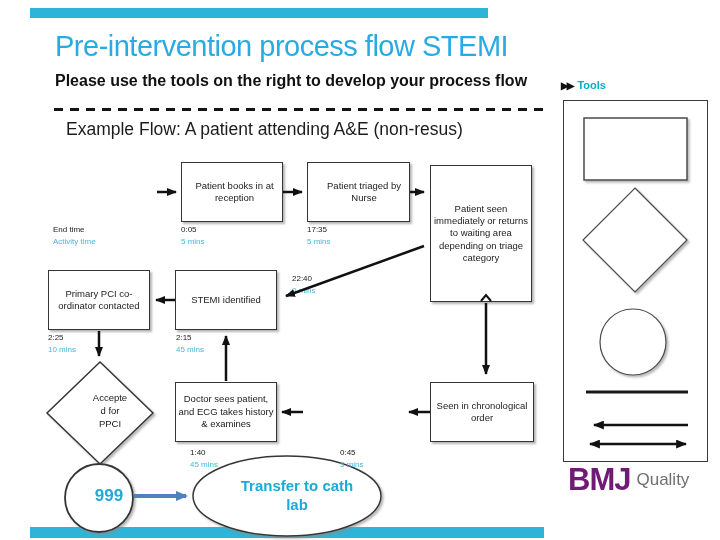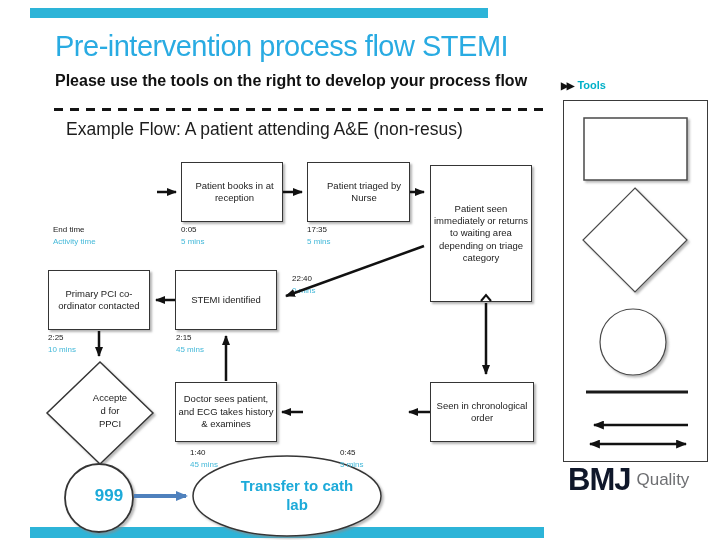--- a/index.html
+++ b/index.html
@@ -47,21 +47,21 @@
 
   #t-decision{left:60px;top:392px;width:80px;text-align:center;font-size:9.5px;line-height:1.35;z-index:3;}
   #t-decision span{display:block;}
   #t-call{left:69px;top:486px;width:60px;text-align:center;font-size:17px;font-weight:bold;color:#1caad9;z-index:3;}
   #t-transfer{left:227px;top:477px;width:120px;text-align:center;font-size:15px;font-weight:bold;
               color:#1caad9;line-height:1.25;z-index:3;}
 
   #tools-panel{left:553px;top:100px;width:145px;height:362px;border:1.5px solid #3a3a3a;
                box-sizing:border-box;background:#fff;z-index:2;}
   #logo{left:558px;top:464px;display:flex;align-items:flex-start;z-index:2;}
-  #logo .bmj{font-size:31px;font-weight:800;color:#0f172a;letter-spacing:-1px;line-height:1;}
+  #logo .bmj{font-size:31px;font-weight:800;color:#701a75;letter-spacing:-1px;line-height:1;}
   #logo .quality{font-size:17px;color:#6e6f72;margin-left:6px;margin-top:6px;font-weight:400;}
 </style>
 </head>
 <body>
 
 <div id="slide">
 
   <div id="bar-top" class="bar"></div>
   <div id="bar-bottom" class="bar"></div>
 

